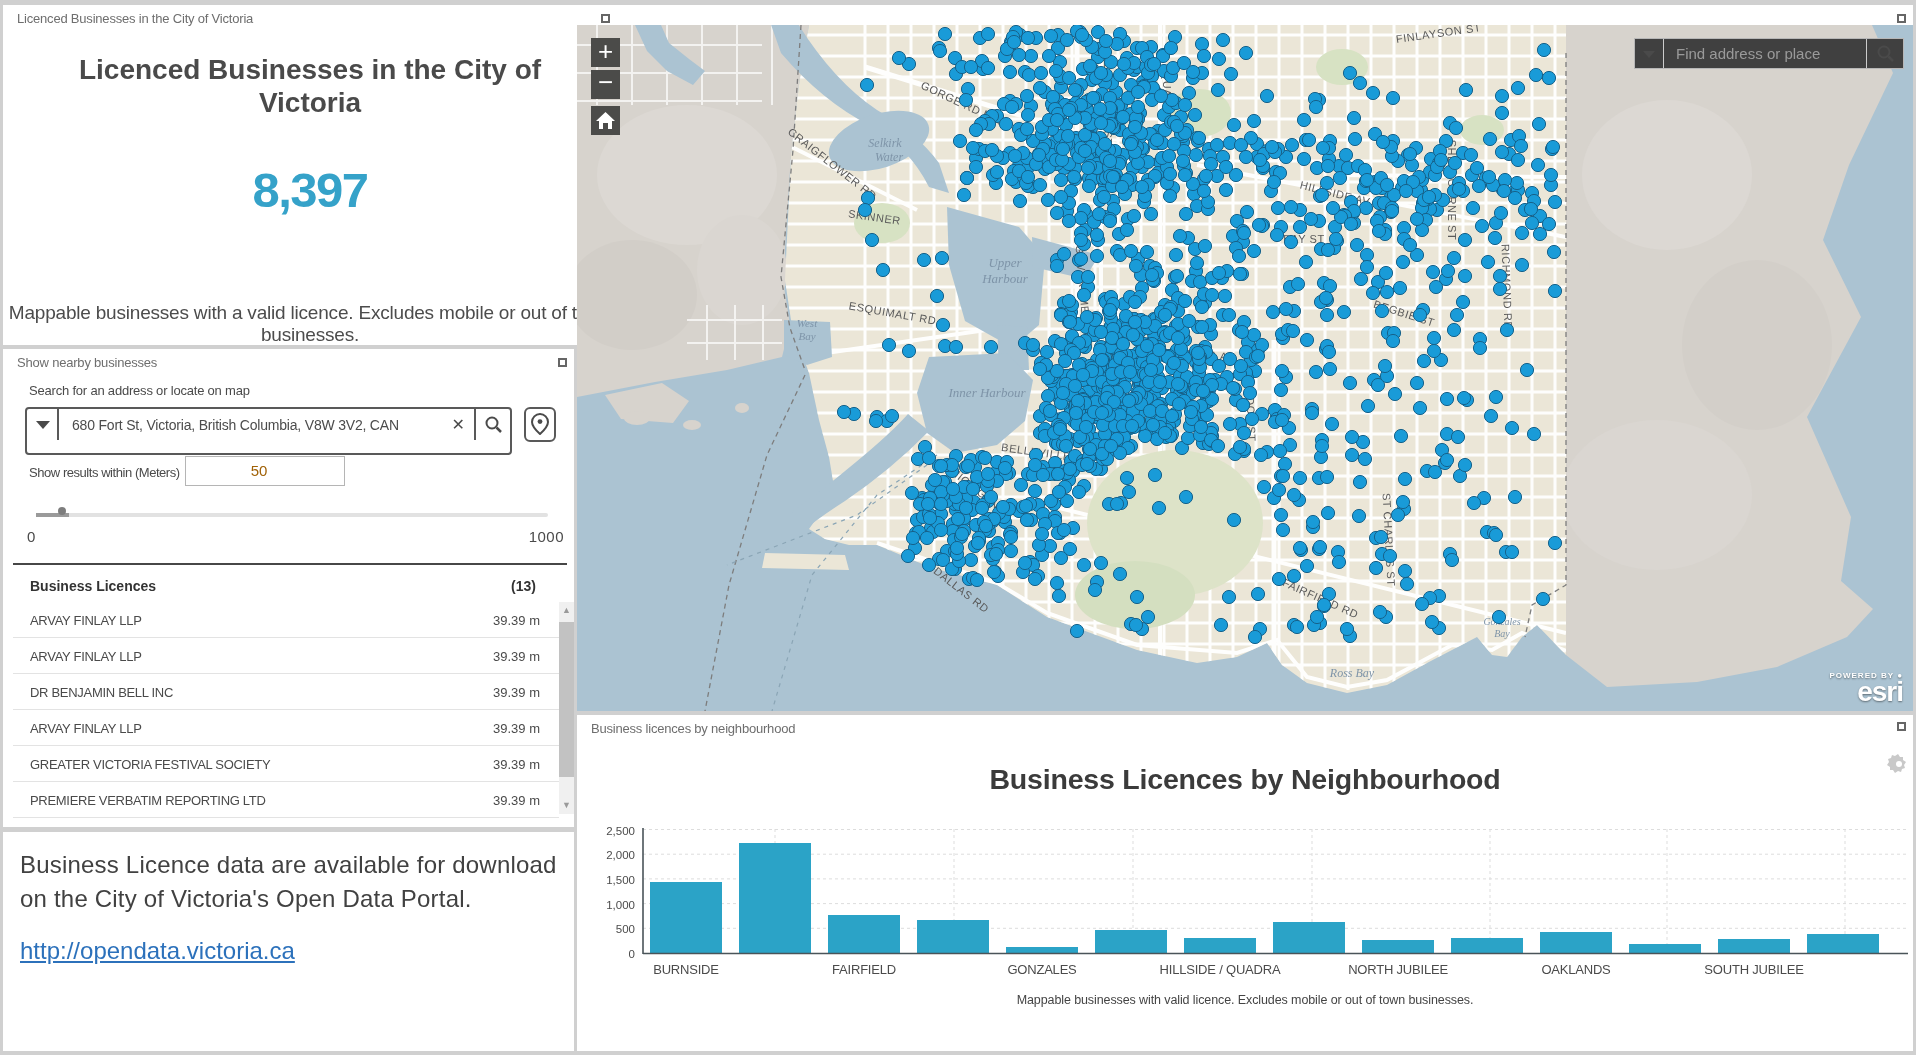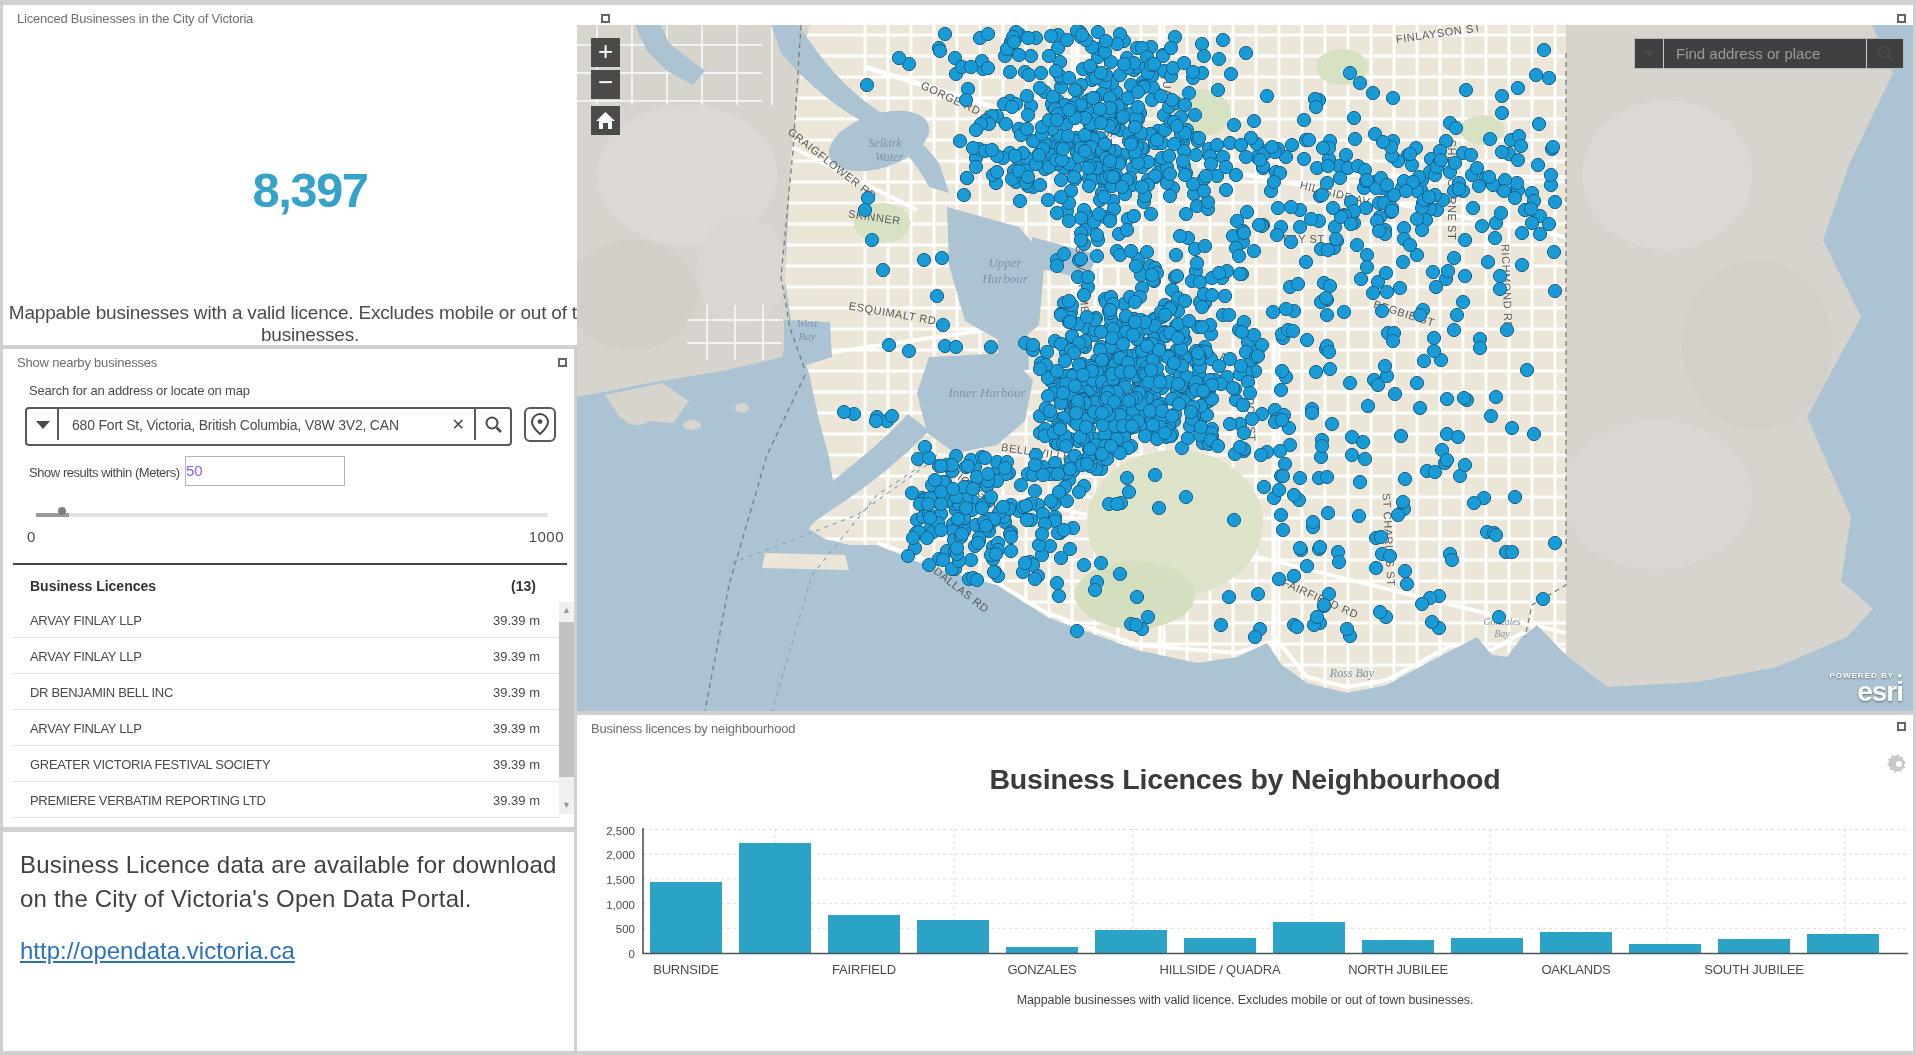--- a/index.html
+++ b/index.html
@@ -7,29 +7,29 @@
 .whead { position:absolute; left:14px; top:6px; font-size:13px; letter-spacing:-0.2px; color:#6e6e6e; z-index:6; }
 .wbox { position:absolute; right:7px; top:9px; width:9px; height:9px; border:2px solid #666; z-index:6; }
 
 #w1 { left:3px; top:5px; width:614px; height:340px; }
 #w1 .title { position:absolute; top:48px; left:20px; right:20px; text-align:center; font-size:28px; font-weight:bold; color:#4a4a4a; line-height:33px; }
 #w1 .num { position:absolute; top:157px; left:0; right:0; text-align:center; font-size:49px; font-weight:bold; color:#35a2c9; letter-spacing:-1.5px; }
 #w1 .desc { position:absolute; top:297px; left:0; right:0; text-align:center; font-size:19px; letter-spacing:-0.2px; color:#4c4c4c; }
 
 #w2 { left:3px; top:349px; width:571px; height:478px; }
 #w2 .lab1 { position:absolute; left:26px; top:34px; font-size:13px; letter-spacing:-0.2px; color:#4a4a4a; }
-.sgroup { position:absolute; left:22px; top:58px; width:487px; height:39px; border:2px solid #595959; border-radius:4px; background:#fff; }
+.sgroup { position:absolute; left:22px; top:58px; width:487px; height:48px; border:2px solid #595959; border-radius:4px; background:#fff; }
 .sgroup .dd { position:absolute; left:0; top:0; width:32px; height:31px; border-right:2px solid #595959; }
 .sgroup .dd:after { content:""; position:absolute; left:9px; top:12px; border:7px solid transparent; border-top:8px solid #4a4a4a; }
 .sgroup .stext { position:absolute; left:45px; top:8px; font-size:14px; letter-spacing:-0.2px; color:#4c4c4c; white-space:nowrap; }
 .sgroup .clr { position:absolute; right:45px; top:6px; font-size:16px; color:#4a4a4a; }
 .sgroup .sep { position:absolute; right:34px; top:0; width:2px; height:31px; background:#595959; }
 .locbtn { position:absolute; left:521px; top:58px; width:32px; height:35px; border:2px solid #595959; border-radius:6px; background:#fff; }
 #w2 .lab2 { position:absolute; left:26px; top:116px; font-size:13px; letter-spacing:-0.45px; color:#4a4a4a; }
-#w2 .minput { position:absolute; left:182px; top:107px; width:160px; height:30px; border:1px solid #b5b5b5; font-size:15px; color:#8b5cf6; text-align:left; line-height:28px; padding-right:12px; }
+#w2 .minput { position:absolute; left:182px; top:107px; width:160px; height:30px; border:1px solid #b5b5b5; font-size:15px; color:#a16207; text-align:center; line-height:28px; padding-right:12px; }
 .strack { position:absolute; left:33px; top:164px; width:512px; height:4px; background:#e2e2e2; border-radius:2px; }
 .sfill { position:absolute; left:33px; top:164px; width:33px; height:4px; background:#9a9a9a; }
 .shandle { position:absolute; left:55px; top:158px; width:8px; height:8px; background:#fff; border:4px solid #7d7d7d; border-radius:50%; }
 #w2 .s0 { position:absolute; left:24px; top:179px; font-size:15px; color:#4a4a4a; }
 #w2 .s1000 { position:absolute; left:483px; width:78px; text-align:right; top:179px; font-size:15px; letter-spacing:0.5px; color:#4a4a4a; }
 #w2 .divider { position:absolute; left:10px; right:7px; top:214px; height:2px; background:#474747; }
 #w2 .blhead { position:absolute; left:27px; top:229px; font-size:14px; font-weight:bold; color:#333; }
 #w2 .blcount { position:absolute; right:38px; top:229px; font-size:14px; font-weight:bold; color:#333; }
 .lrows { position:absolute; left:10px; top:253px; width:546px; }
 .lrow { position:relative; height:36px; border-bottom:1px solid #e3e3e3; }
@@ -59,20 +59,21 @@
 .esri .big { font-size:28px; font-weight:bold; letter-spacing:-1px; line-height:23px; text-align:right; }
 
 #chartw { left:577px; top:715px; width:1336px; height:336px; }
 #chartw svg { position:absolute; left:0; top:0; }
 .mag { position:absolute; }
 </style></head>
 <body>
 <div class="w" id="w1">
   <div class="whead">Licenced Businesses in the City of Victoria</div>
   <div class="wbox"></div>
+  <div class="title">Licenced Businesses in the City of<br>Victoria</div>
   <div class="num">8,397</div>
   <div class="desc">Mappable businesses with a valid licence. Excludes mobile or out of town businesses.</div>
 </div>
 <div class="w" id="w2">
   <div class="whead">Show nearby businesses</div>
   <div class="wbox"></div>
   <div class="lab1">Search for an address or locate on map</div>
   <div class="sgroup">
     <div class="dd"></div>
     <div class="stext">680 Fort St, Victoria, British Columbia, V8W 3V2, CAN</div>

